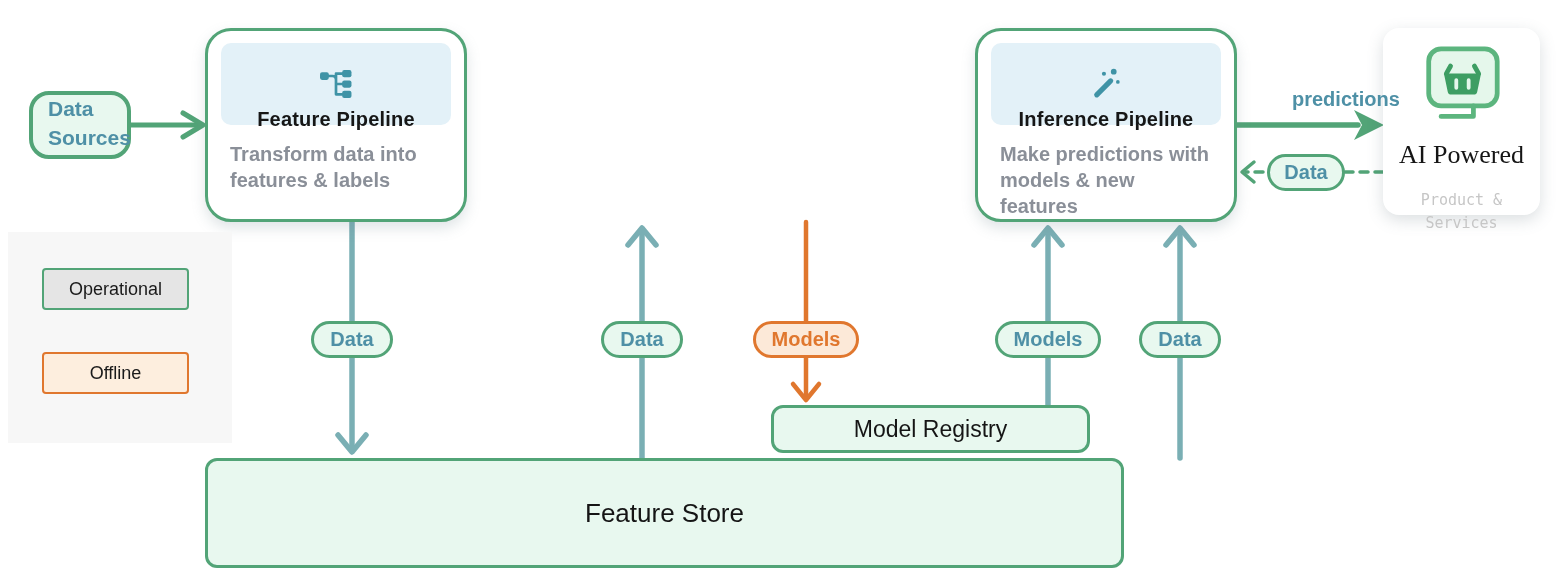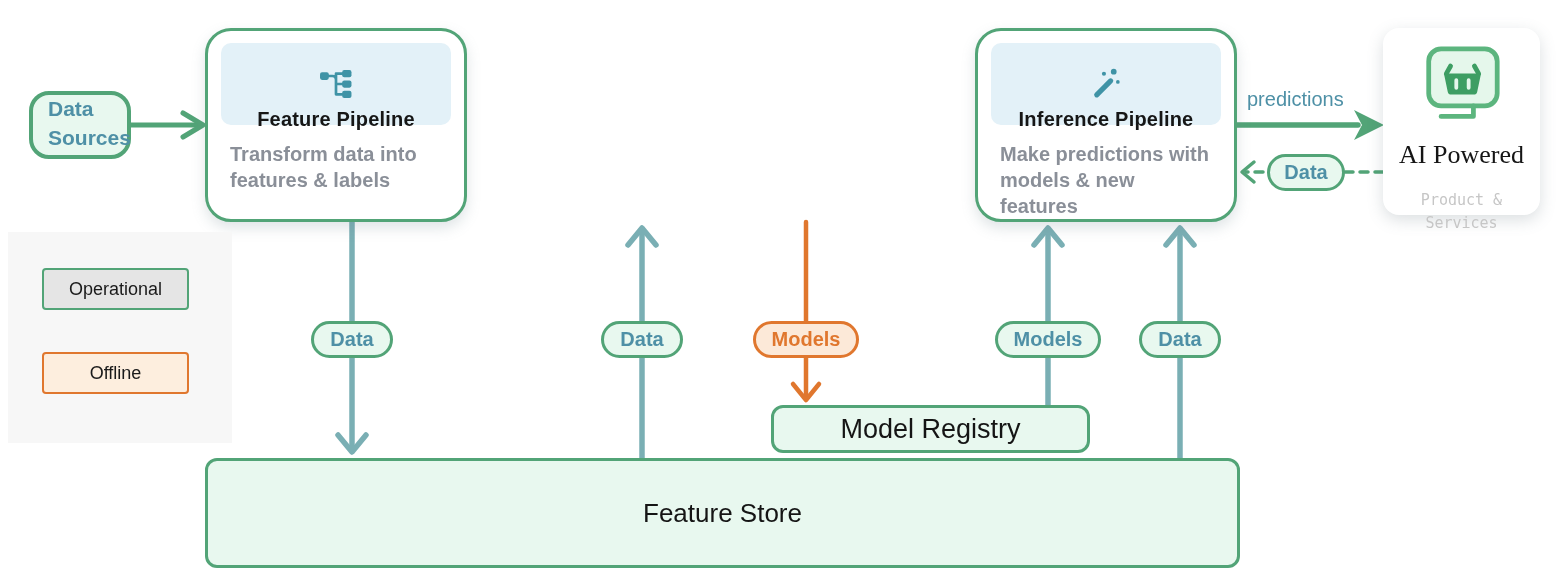--- a/index.html
+++ b/index.html
@@ -107,27 +107,27 @@
   .legend-chip.orange { left: 42px; top: 352px; border: 2.5px solid #e0772e; background: #fdeede; }
 
   
   .model-registry {
     position: absolute;
     left: 771px; top: 405px; width: 319px; height: 48px;
     border: 3.5px solid #52a477;
     border-radius: 12px;
     background: #e8f8ef;
     display: flex; align-items: center; justify-content: center;
-    font-size: 27px;
+    font-size: 23px;
     color: #151515;
     z-index: 1;
   }
   .feature-store {
     position: absolute;
-    left: 205px; top: 458px; width: 1035px; height: 110px;
+    left: 205px; top: 458px; width: 919px; height: 110px;
     border: 3.5px solid #52a477;
     border-radius: 12px;
     background: #e8f8ef;
     display: flex; align-items: center; justify-content: center;
     font-size: 26px;
     color: #151515;
     z-index: 1;
   }
 
   
@@ -153,23 +153,23 @@
     color: #c6c6c6;
     text-align: center;
     line-height: 1.5;
     margin-top: 19px;
     width: 130px;
   }
 
   
   .predictions-label {
     position: absolute;
-    left: 1247px; top: 88px;
+    left: 1292px; top: 88px;
     font-size: 20px;
-    font-weight: 400;
+    font-weight: 700;
     color: #4e90a6;
     z-index: 2;
   }
 </style>
 </head>
 <body>
 
 <div class="stage">
 
   <svg class="wires" viewBox="0 0 1556 578">

